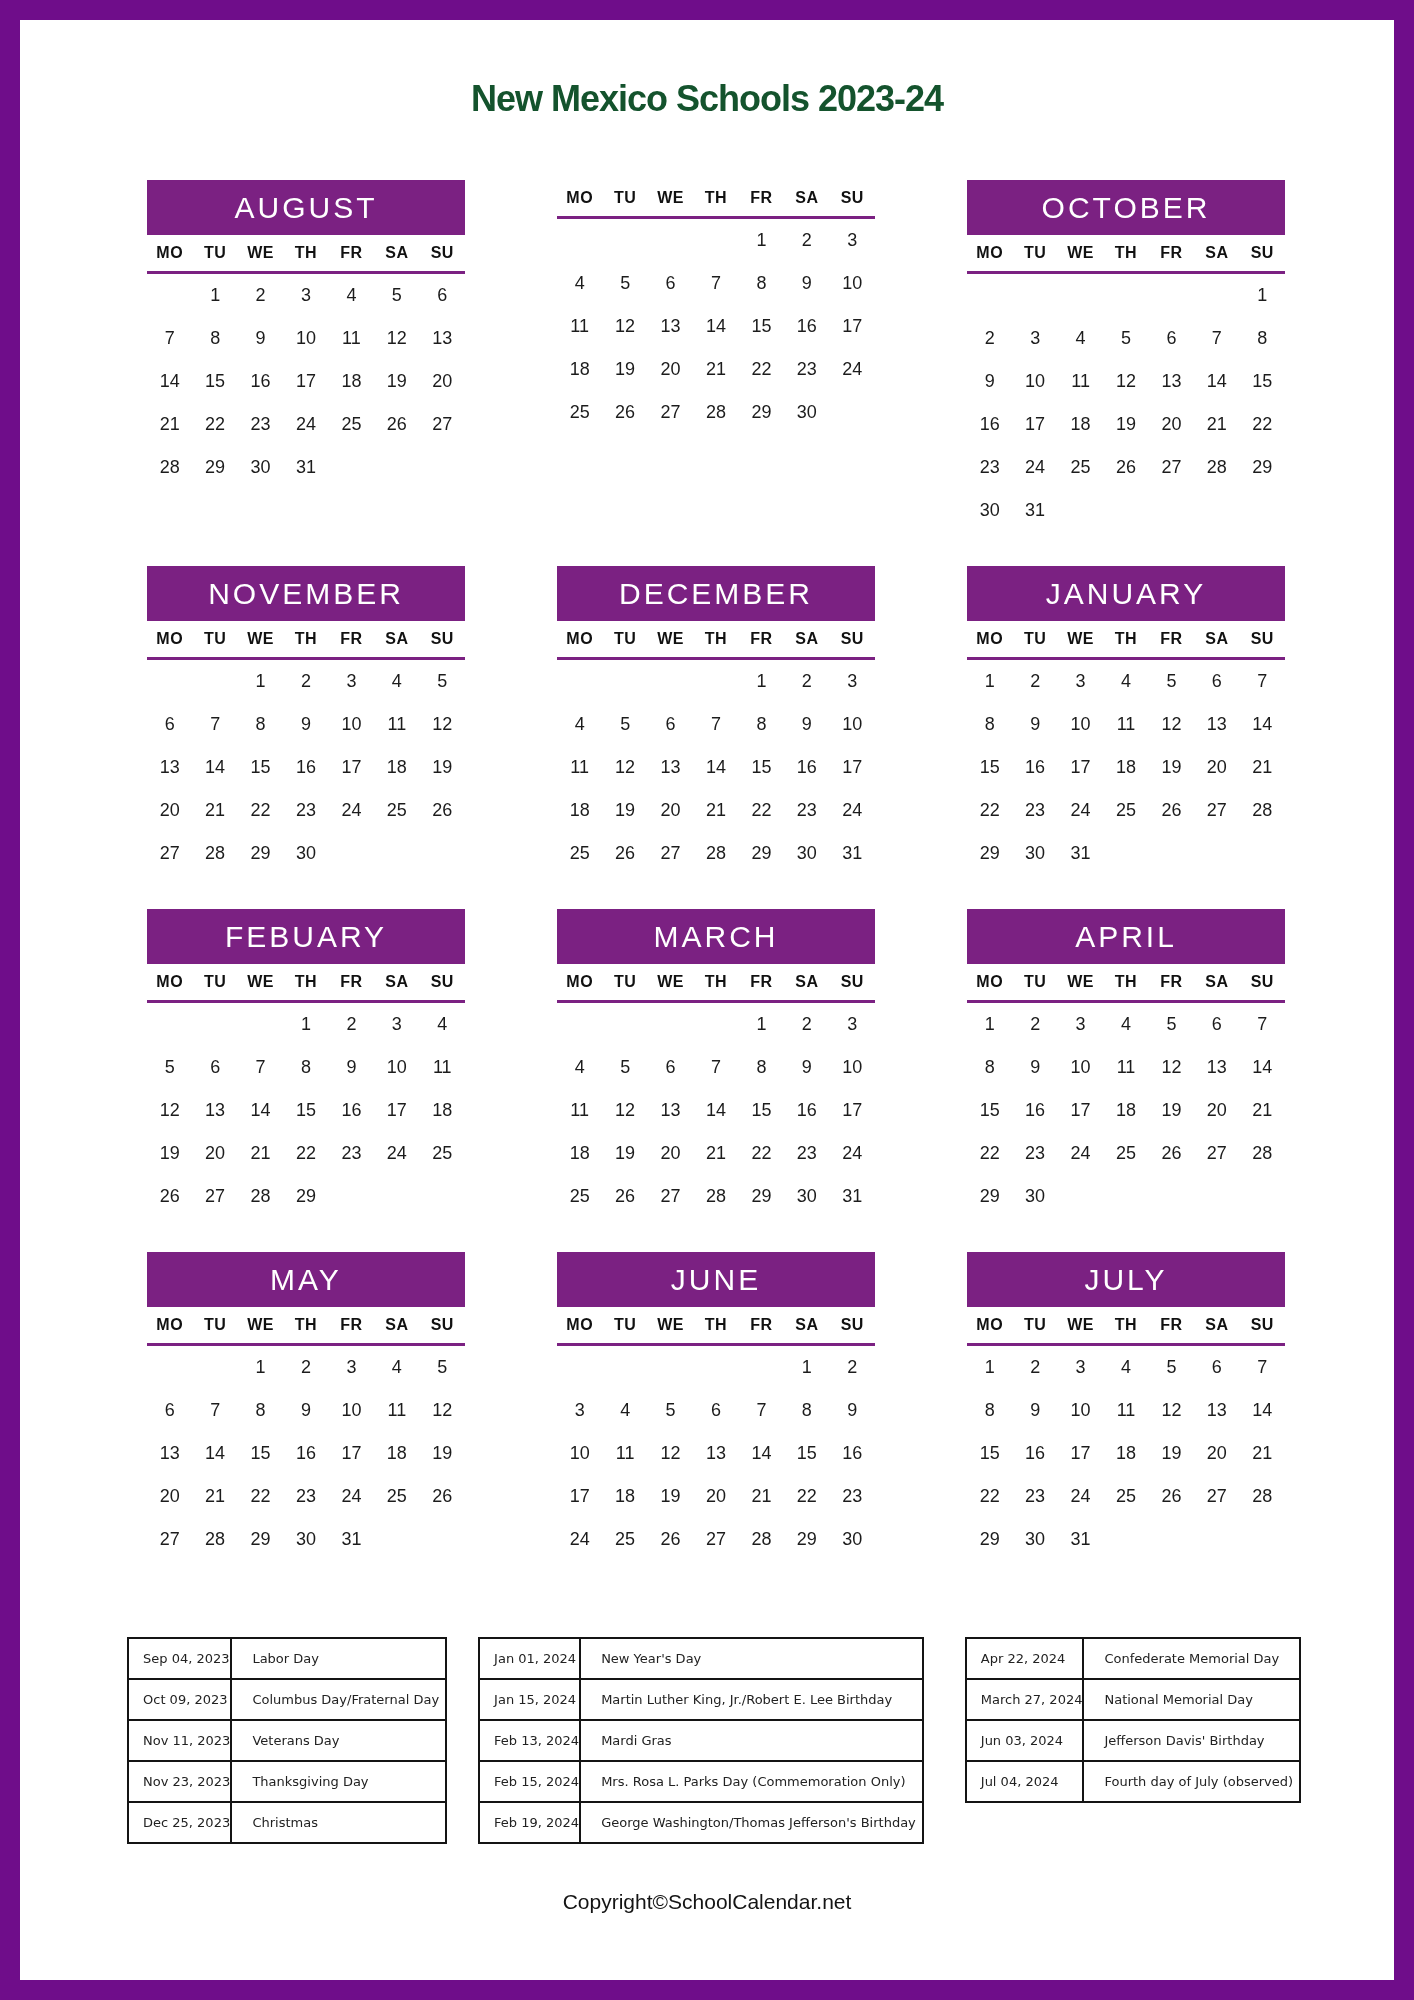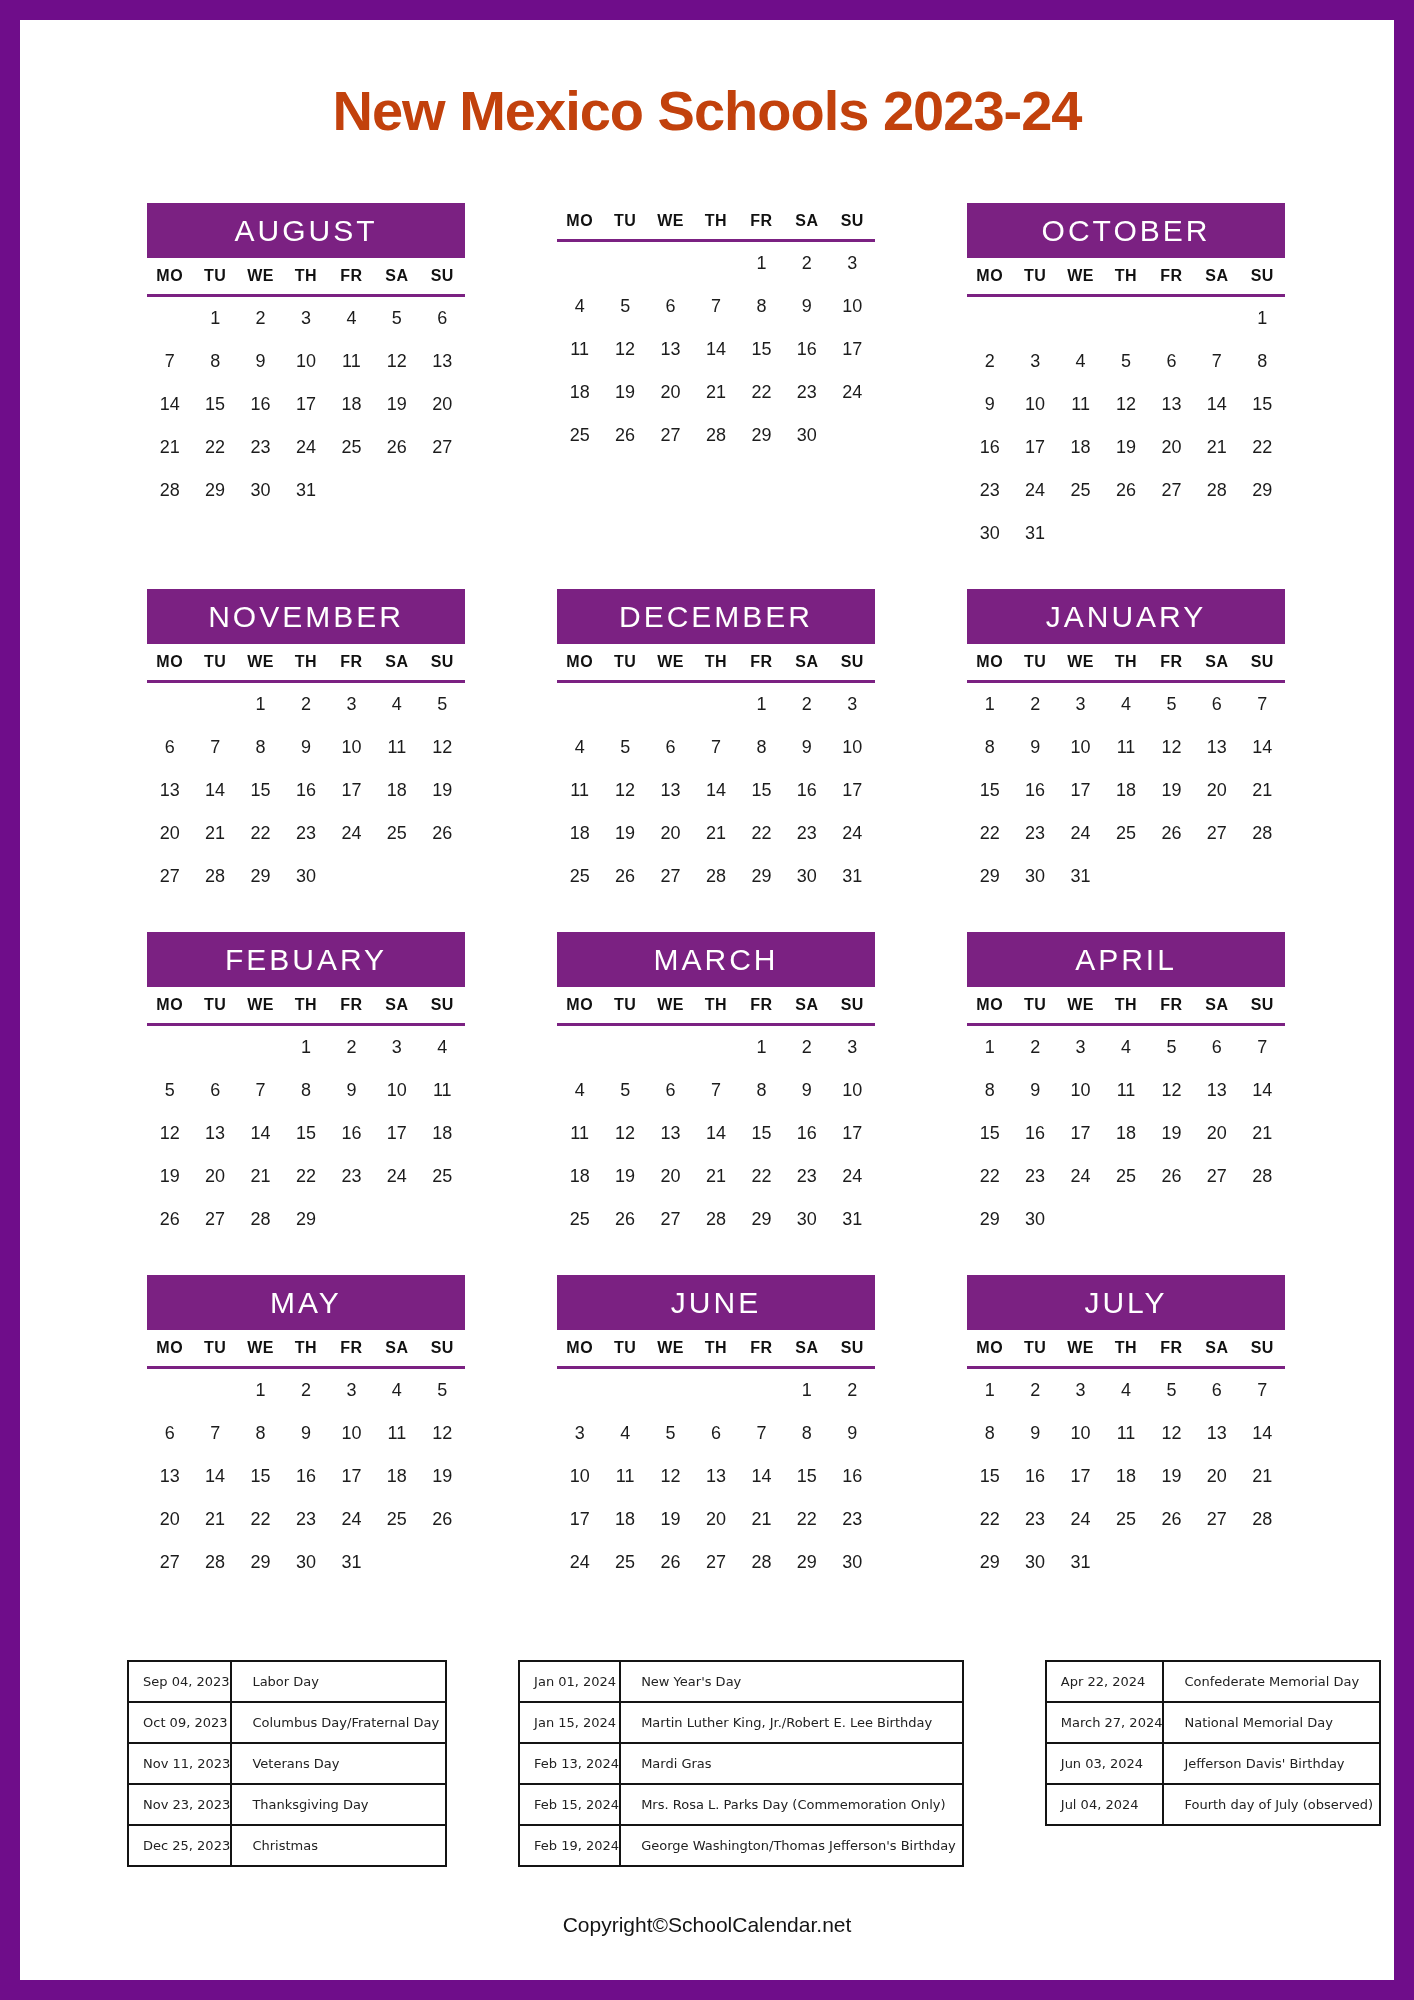--- a/index.html
+++ b/index.html
@@ -12,24 +12,24 @@
   body{
     width:1414px;height:2000px;
     border:20px solid var(--purple-border);
     overflow:hidden;
     font-family:"Liberation Sans", sans-serif;
     color:var(--ink);
   }
   .title{
     margin-top:58px;
     text-align:center;
-    font-size:56px;
+    font-size:36px;
     font-weight:800;
     letter-spacing:-1px;
-    color:#c2410c;
+    color:#14532d;
   }
   .cal-grid{
     margin:60px 0 0 127px;
     width:1140px;
     display:grid;
     grid-template-columns:repeat(3,318px);
     column-gap:92px;
     row-gap:34px;
     align-items:start;
   }
@@ -66,21 +66,20 @@
   .day-cell{
     text-align:center;
     font-size:18px;
     font-weight:500;
     color:var(--ink);
   }
   .tables-row{
     margin:76px 0 0 107px;
     display:flex;
     align-items:flex-start;
-    gap:40px;
   }
   table.holiday-table{
     border-collapse:collapse;
     background:#fff;
     font-family:"DejaVu Sans", sans-serif;
   }
   table.t0{width:317px;}
   table.t1{width:422px;margin-left:31px;}
   table.t2{width:320px;margin-left:41px;}
   .holiday-table td{

